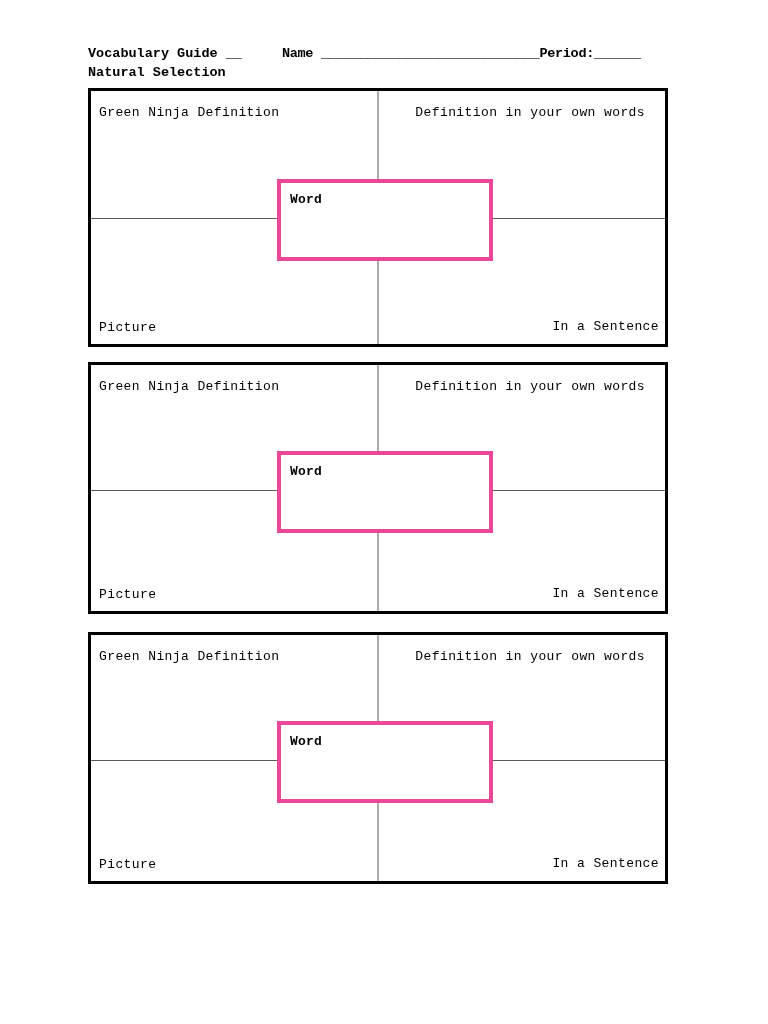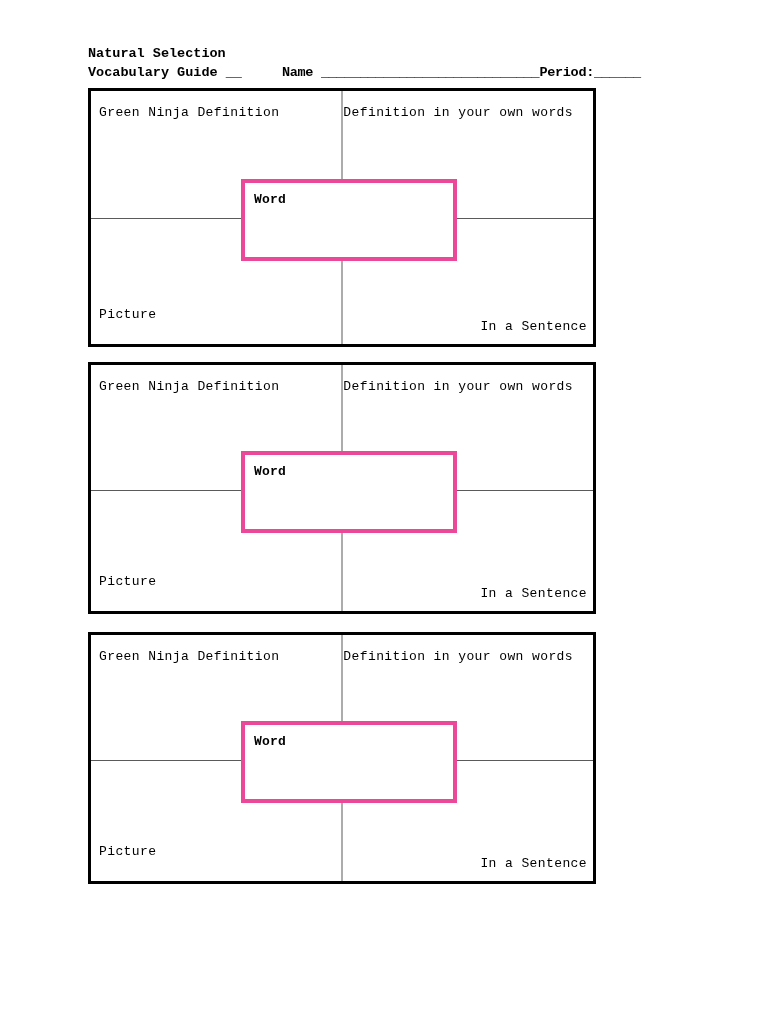--- a/index.html
+++ b/index.html
@@ -54,21 +54,21 @@
     font-weight: bold;
     white-space: pre;
     margin-left: 40px;
     letter-spacing: -0.3px;
   }
 
   
   .vocab-block {
     position: absolute;
     left: 88px;
-    width: 508px;
+    width: 580px;
     border: 3px solid #000000;
     box-sizing: border-box;
     background: #ffffff;
   }
   .vocab-block-1 { top: 88px;  height: 259px; }
   .vocab-block-2 { top: 362px; height: 252px; }
   .vocab-block-3 { top: 632px; height: 252px; }
 
   .grid {
     position: relative;
@@ -100,21 +100,21 @@
   
   .quad-label {
     position: absolute;
     font-size: 13px;
     line-height: 17px;
     white-space: nowrap;
     letter-spacing: 0.4px;
   }
   .quad-tl { left: 8px;  top: 13px;  text-align: left; }
   .quad-tr { right: 20px; top: 13px;  text-align: right; }
-  .quad-bl { left: 8px;  bottom: 21px; text-align: left; }
+  .quad-bl { left: 8px;  bottom: 8px; text-align: left; }
   .quad-br { right: 6px; bottom: 9px; text-align: center; }
 
   
   .word-box {
     position: absolute;
     left: 50%;
     width: 216px;
     height: 82px;
     margin-left: -101px;
     background: #ffffff;
@@ -136,25 +136,25 @@
     white-space: nowrap;
     letter-spacing: 0.2px;
   }
 </style>
 </head>
 <body>
 
 <div class="page">
 
   <div class="header">
-    <div class="header-line header-line-1">Natural Selection</div>
     <div class="header-line header-line-2">
       <span class="hdr-title2">Vocabulary Guide __</span>
       <span class="hdr-name">Name ____________________________Period:______</span>
     </div>
+    <div class="header-line header-line-1">Natural Selection</div>
   </div>
 
   <div class="vocab-block vocab-block-1">
     <div class="grid">
       <div class="divider-v"></div>
       <div class="divider-h"></div>
 
       <div class="quad-label quad-tl">Green Ninja Definition</div>
       <div class="quad-label quad-tr">Definition in your own words</div>
       <div class="quad-label quad-bl">Picture</div>

